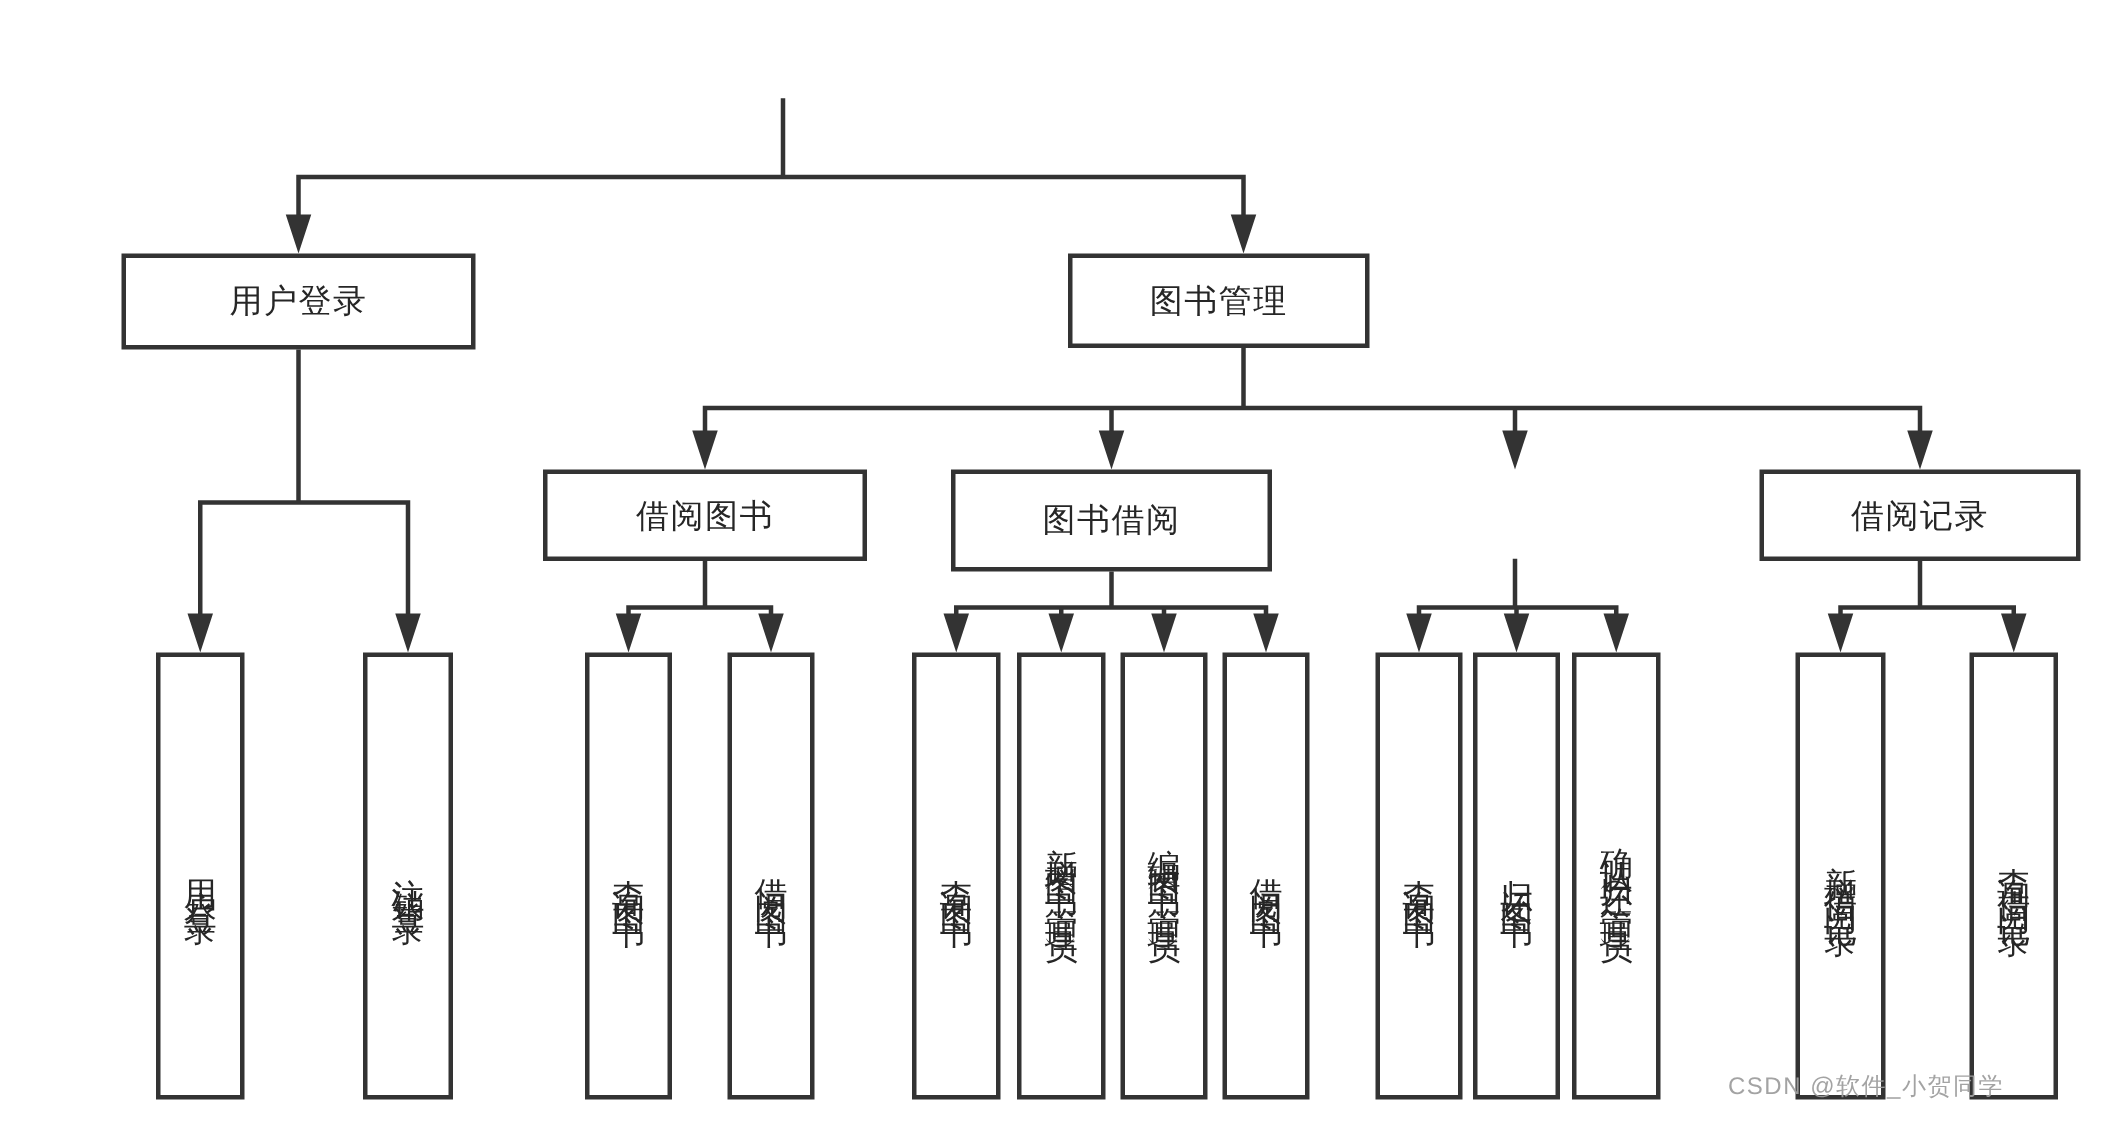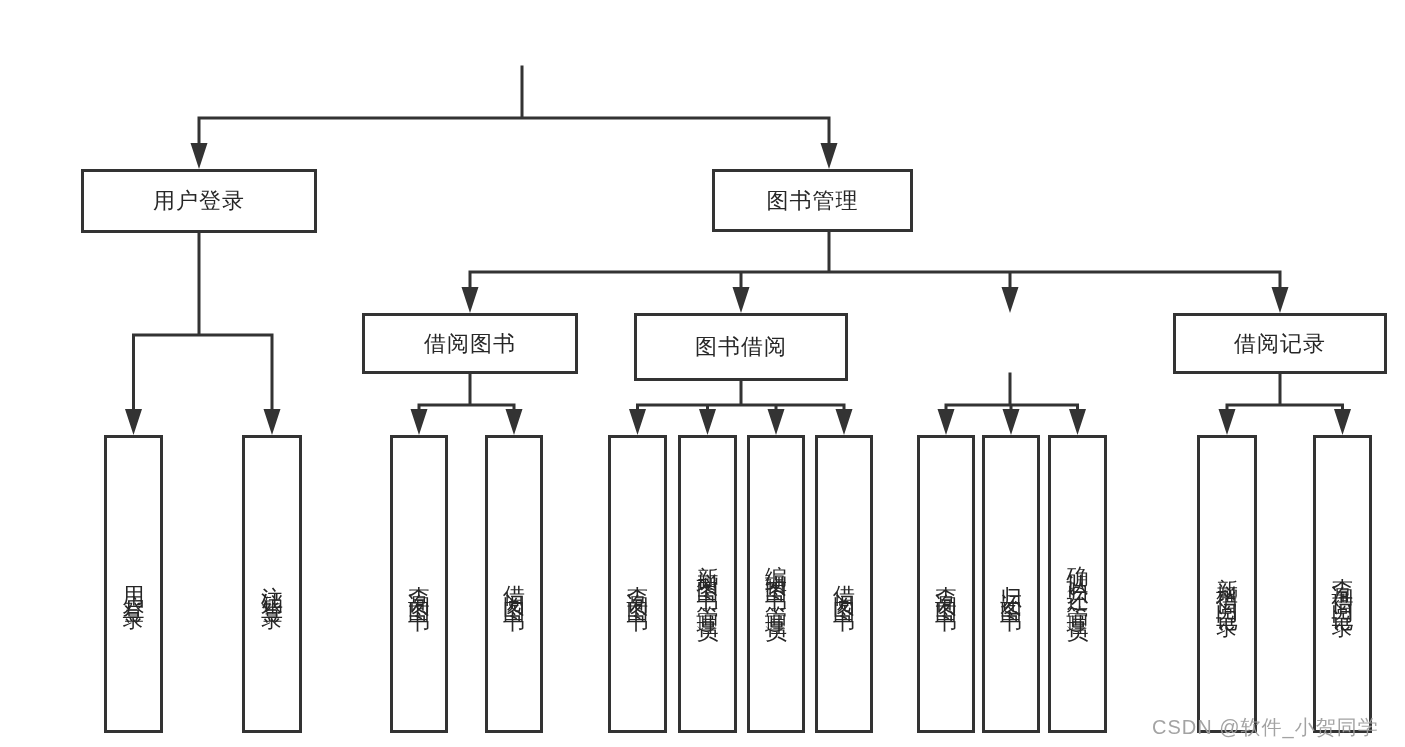--- a/index.html
+++ b/index.html
@@ -50,21 +50,21 @@
     text-orientation: mixed;
     letter-spacing: 8px;
     font-size: 22px;
     line-height: 1;
   }
   .watermark {
     position: absolute;
     left: 1152px;
     top: 714px;
     width: 245px;
-    font-size: 20px;
+    font-size: 16px;
     color: rgba(158, 158, 158, 0.95);
     letter-spacing: 1px;
     white-space: nowrap;
     z-index: 5;
   }
 </style>
 </head>
 <body>
 
 <div class="canvas">

